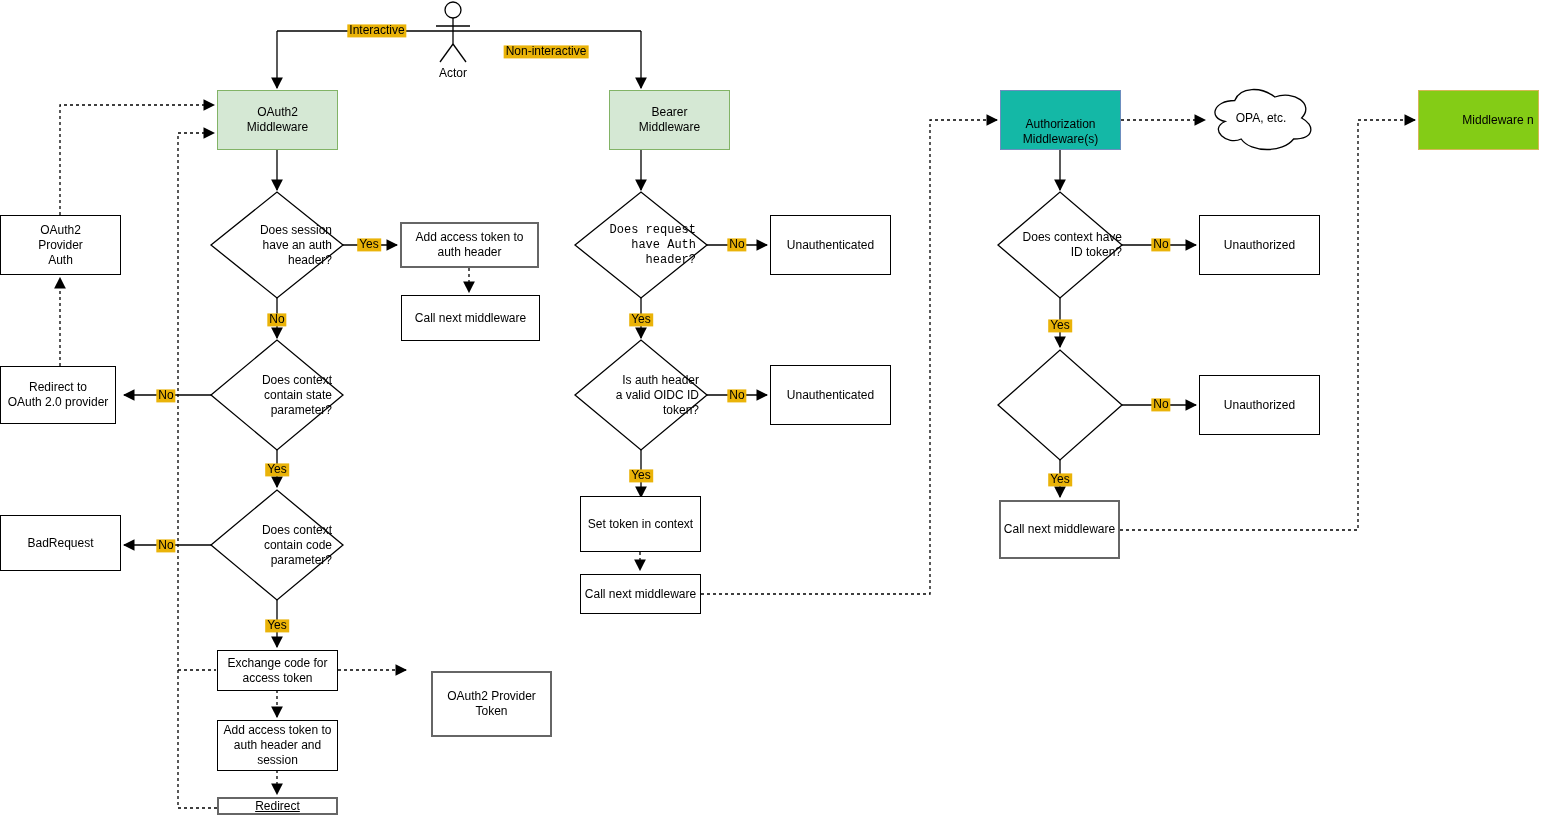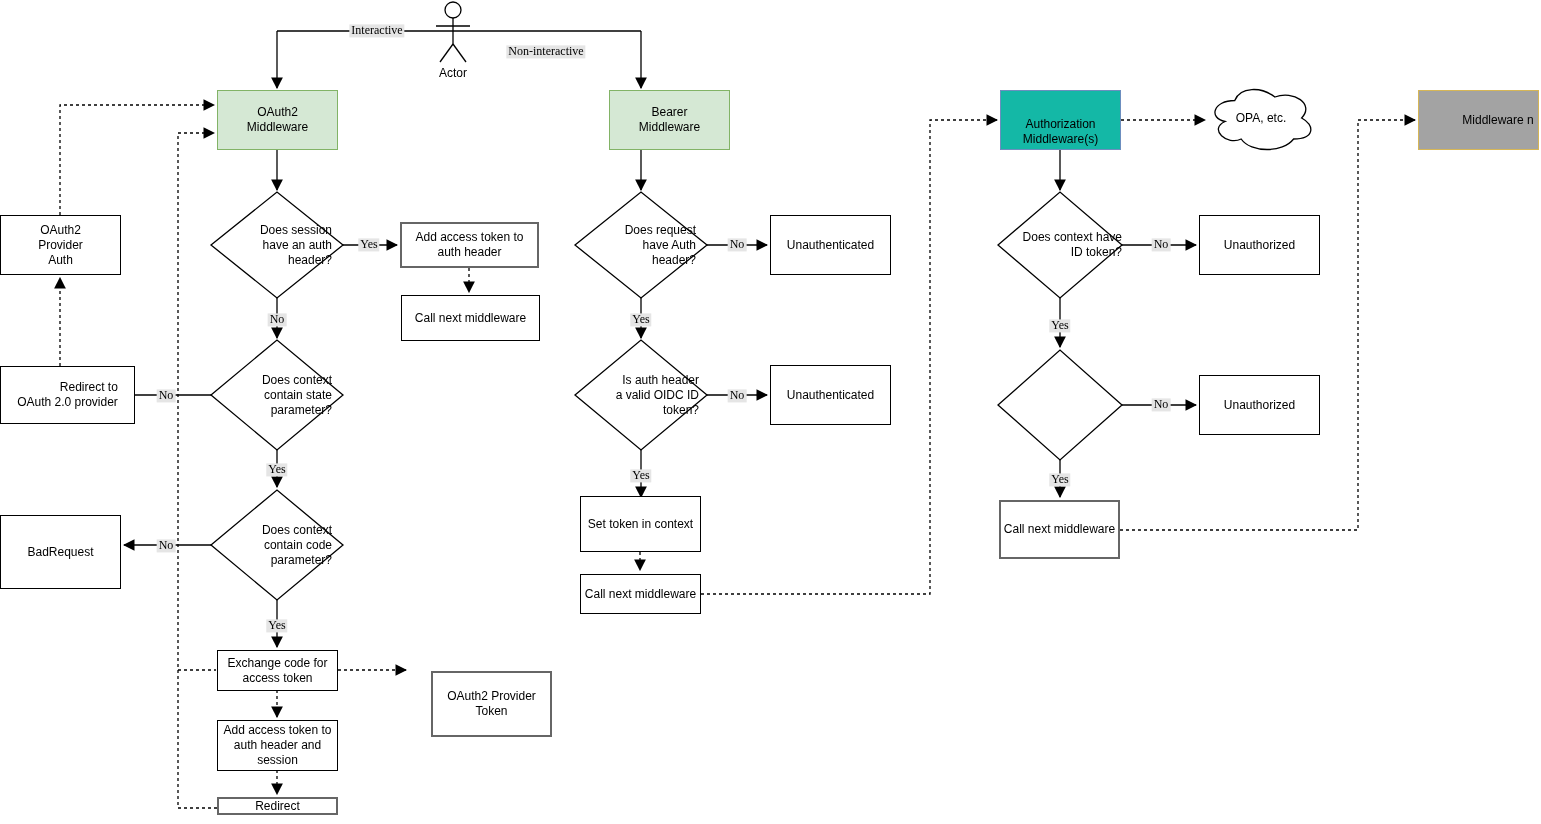--- a/index.html
+++ b/index.html
@@ -18,36 +18,35 @@
     text-align:center;
     box-sizing:border-box;
     background:#ffffff;
     border:1px solid #000000;
     line-height:1.25;
     white-space:pre-line;
     padding:2px;
   }
   .node.green{background:#d5e8d4;border-color:#82b366;}
   .node.blue{background:#14b8a6;border-color:#6c8ebf;align-items:flex-end;}
-  .node.yellow{background:#a3a3a3;border-color:#d6b656;padding-left:41px;}
+  .node.yellow{background:#84cc16;border-color:#d6b656;padding-left:41px;}
   .node.gray2{border:2px solid #666666;}
   .dlabel{
     position:absolute;
     transform:translate(-50%,-50%);
     text-align:right;
     white-space:pre-line;
     line-height:1.25;
   }
   .elabel{
     position:absolute;
     transform:translate(-50%,-50%);
-    background:#e5e5e5;
+    background:#eab308;
     padding:0 2px;
     line-height:1.1;
-    font-family:Liberation Serif, serif;
   }
   svg .shape{fill:#ffffff;stroke:#000000;stroke-width:1.3;}
   svg .edge{fill:none;stroke:#000000;stroke-width:1.3;}
   svg .edge.dash{stroke-dasharray:3,3;}
 </style>
 </head>
 <body>
 
 <div class="canvas">
 
@@ -132,56 +131,56 @@
 Middleware</span></div>
   <div class="node green" style="left:581px;top:90px;width:121px;height:60px;margin-left:28px;"><span>Bearer
 Middleware</span></div>
   <div class="node blue" style="left:1000px;top:90px;width:121px;height:60px;"><span>Authorization
 Middleware(s)</span></div>
   <div class="node yellow" style="left:1418px;top:90px;width:121px;height:60px;"><span>Middleware n</span></div>
 
   <div class="node" style="left:0px;top:215px;width:121px;height:60px;"><span>OAuth2
 Provider
 Auth</span></div>
-  <div class="node" style="left:0px;top:366px;width:135px;height:58px;text-align:right;"><span>Redirect to
+  <div class="node" style="left:0px;top:366px;width:116px;height:58px;"><span>Redirect to
 OAuth 2.0 provider</span></div>
-  <div class="node" style="left:0px;top:515px;width:121px;height:74px;"><span>BadRequest</span></div>
+  <div class="node" style="left:0px;top:515px;width:121px;height:56px;"><span>BadRequest</span></div>
 
   <div class="node gray2" style="left:400px;top:222px;width:139px;height:46px;"><span>Add access token to
 auth header</span></div>
   <div class="node" style="left:401px;top:295px;width:139px;height:46px;"><span>Call next middleware</span></div>
 
   <div class="node" style="left:217px;top:650px;width:121px;height:41px;"><span>Exchange code for
 access token</span></div>
   <div class="node gray2" style="left:431px;top:643px;width:121px;height:66px;margin-top:28px;"><span>OAuth2 Provider
 Token</span></div>
   <div class="node" style="left:217px;top:720px;width:121px;height:51px;"><span>Add access token to
 auth header and
 session</span></div>
-  <div class="node gray2" style="left:217px;top:797px;width:121px;height:18px;"><span>Redirect</span></div>
+  <div class="node gray2" style="left:217px;top:797px;width:121px;height:18px;text-decoration:underline;"><span>Redirect</span></div>
 
   <div class="node" style="left:770px;top:215px;width:121px;height:60px;"><span>Unauthenticated</span></div>
   <div class="node" style="left:770px;top:365px;width:121px;height:60px;"><span>Unauthenticated</span></div>
   <div class="node" style="left:580px;top:496px;width:121px;height:56px;"><span>Set token in context</span></div>
   <div class="node" style="left:580px;top:574px;width:121px;height:40px;"><span>Call next middleware</span></div>
 
   <div class="node" style="left:1199px;top:215px;width:121px;height:60px;"><span>Unauthorized</span></div>
   <div class="node" style="left:1199px;top:375px;width:121px;height:60px;"><span>Unauthorized</span></div>
   <div class="node gray2" style="left:999px;top:500px;width:121px;height:59px;"><span>Call next middleware</span></div>
 
   <div class="dlabel" style="left:277px;top:245px;width:110px;">Does session
 have an auth
 header?</div>
   <div class="dlabel" style="left:277px;top:395px;width:110px;">Does context
 contain state
 parameter?</div>
   <div class="dlabel" style="left:277px;top:545px;width:110px;">Does context
 contain code
 parameter?</div>
-  <div class="dlabel" style="left:641px;top:245px;width:110px;">Does request
+  <div class="dlabel" style="left:641px;top:245px;width:110px;font-family:Liberation Mono, monospace;">Does request
 have Auth
 header?</div>
   <div class="dlabel" style="left:641px;top:395px;width:116px;">Is auth header
 a valid OIDC ID
 token?</div>
   <div class="dlabel" style="left:1060px;top:245px;width:124px;">Does context have
 ID token?</div>
 
   <div class="dlabel" style="left:453px;top:73px;">Actor</div>
   <div class="dlabel" style="left:1261px;top:118px;">OPA, etc.</div>

